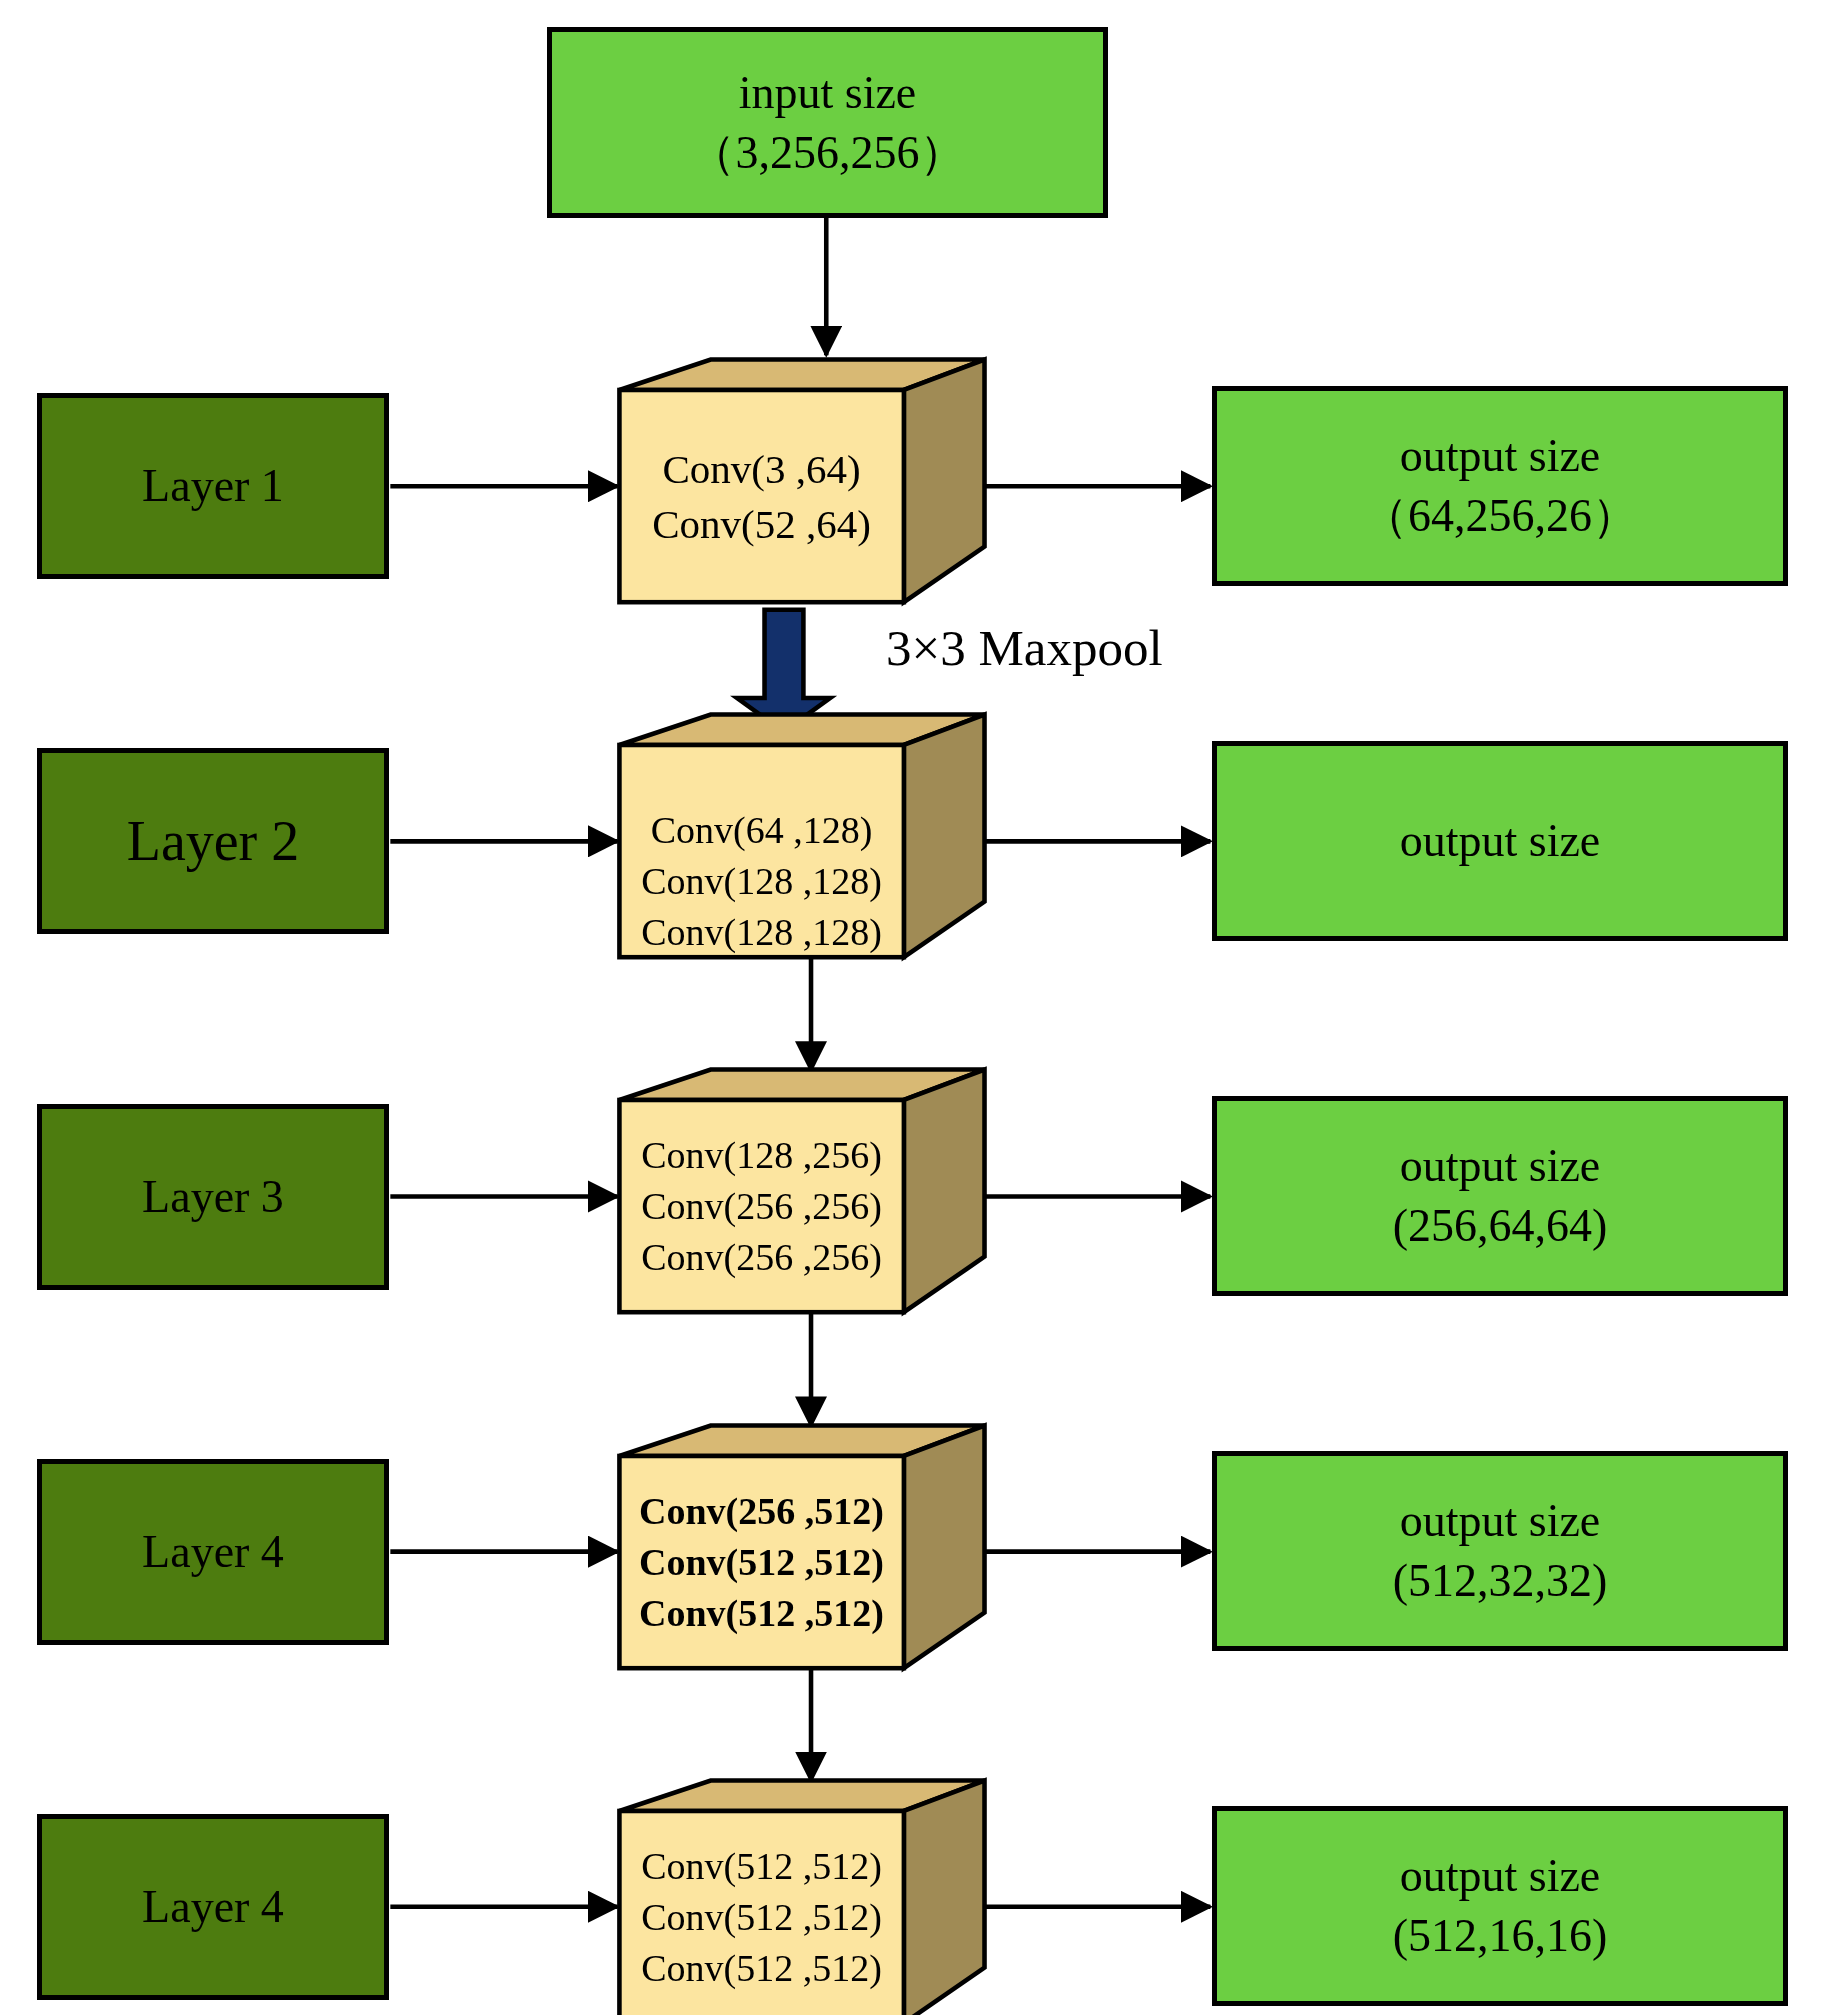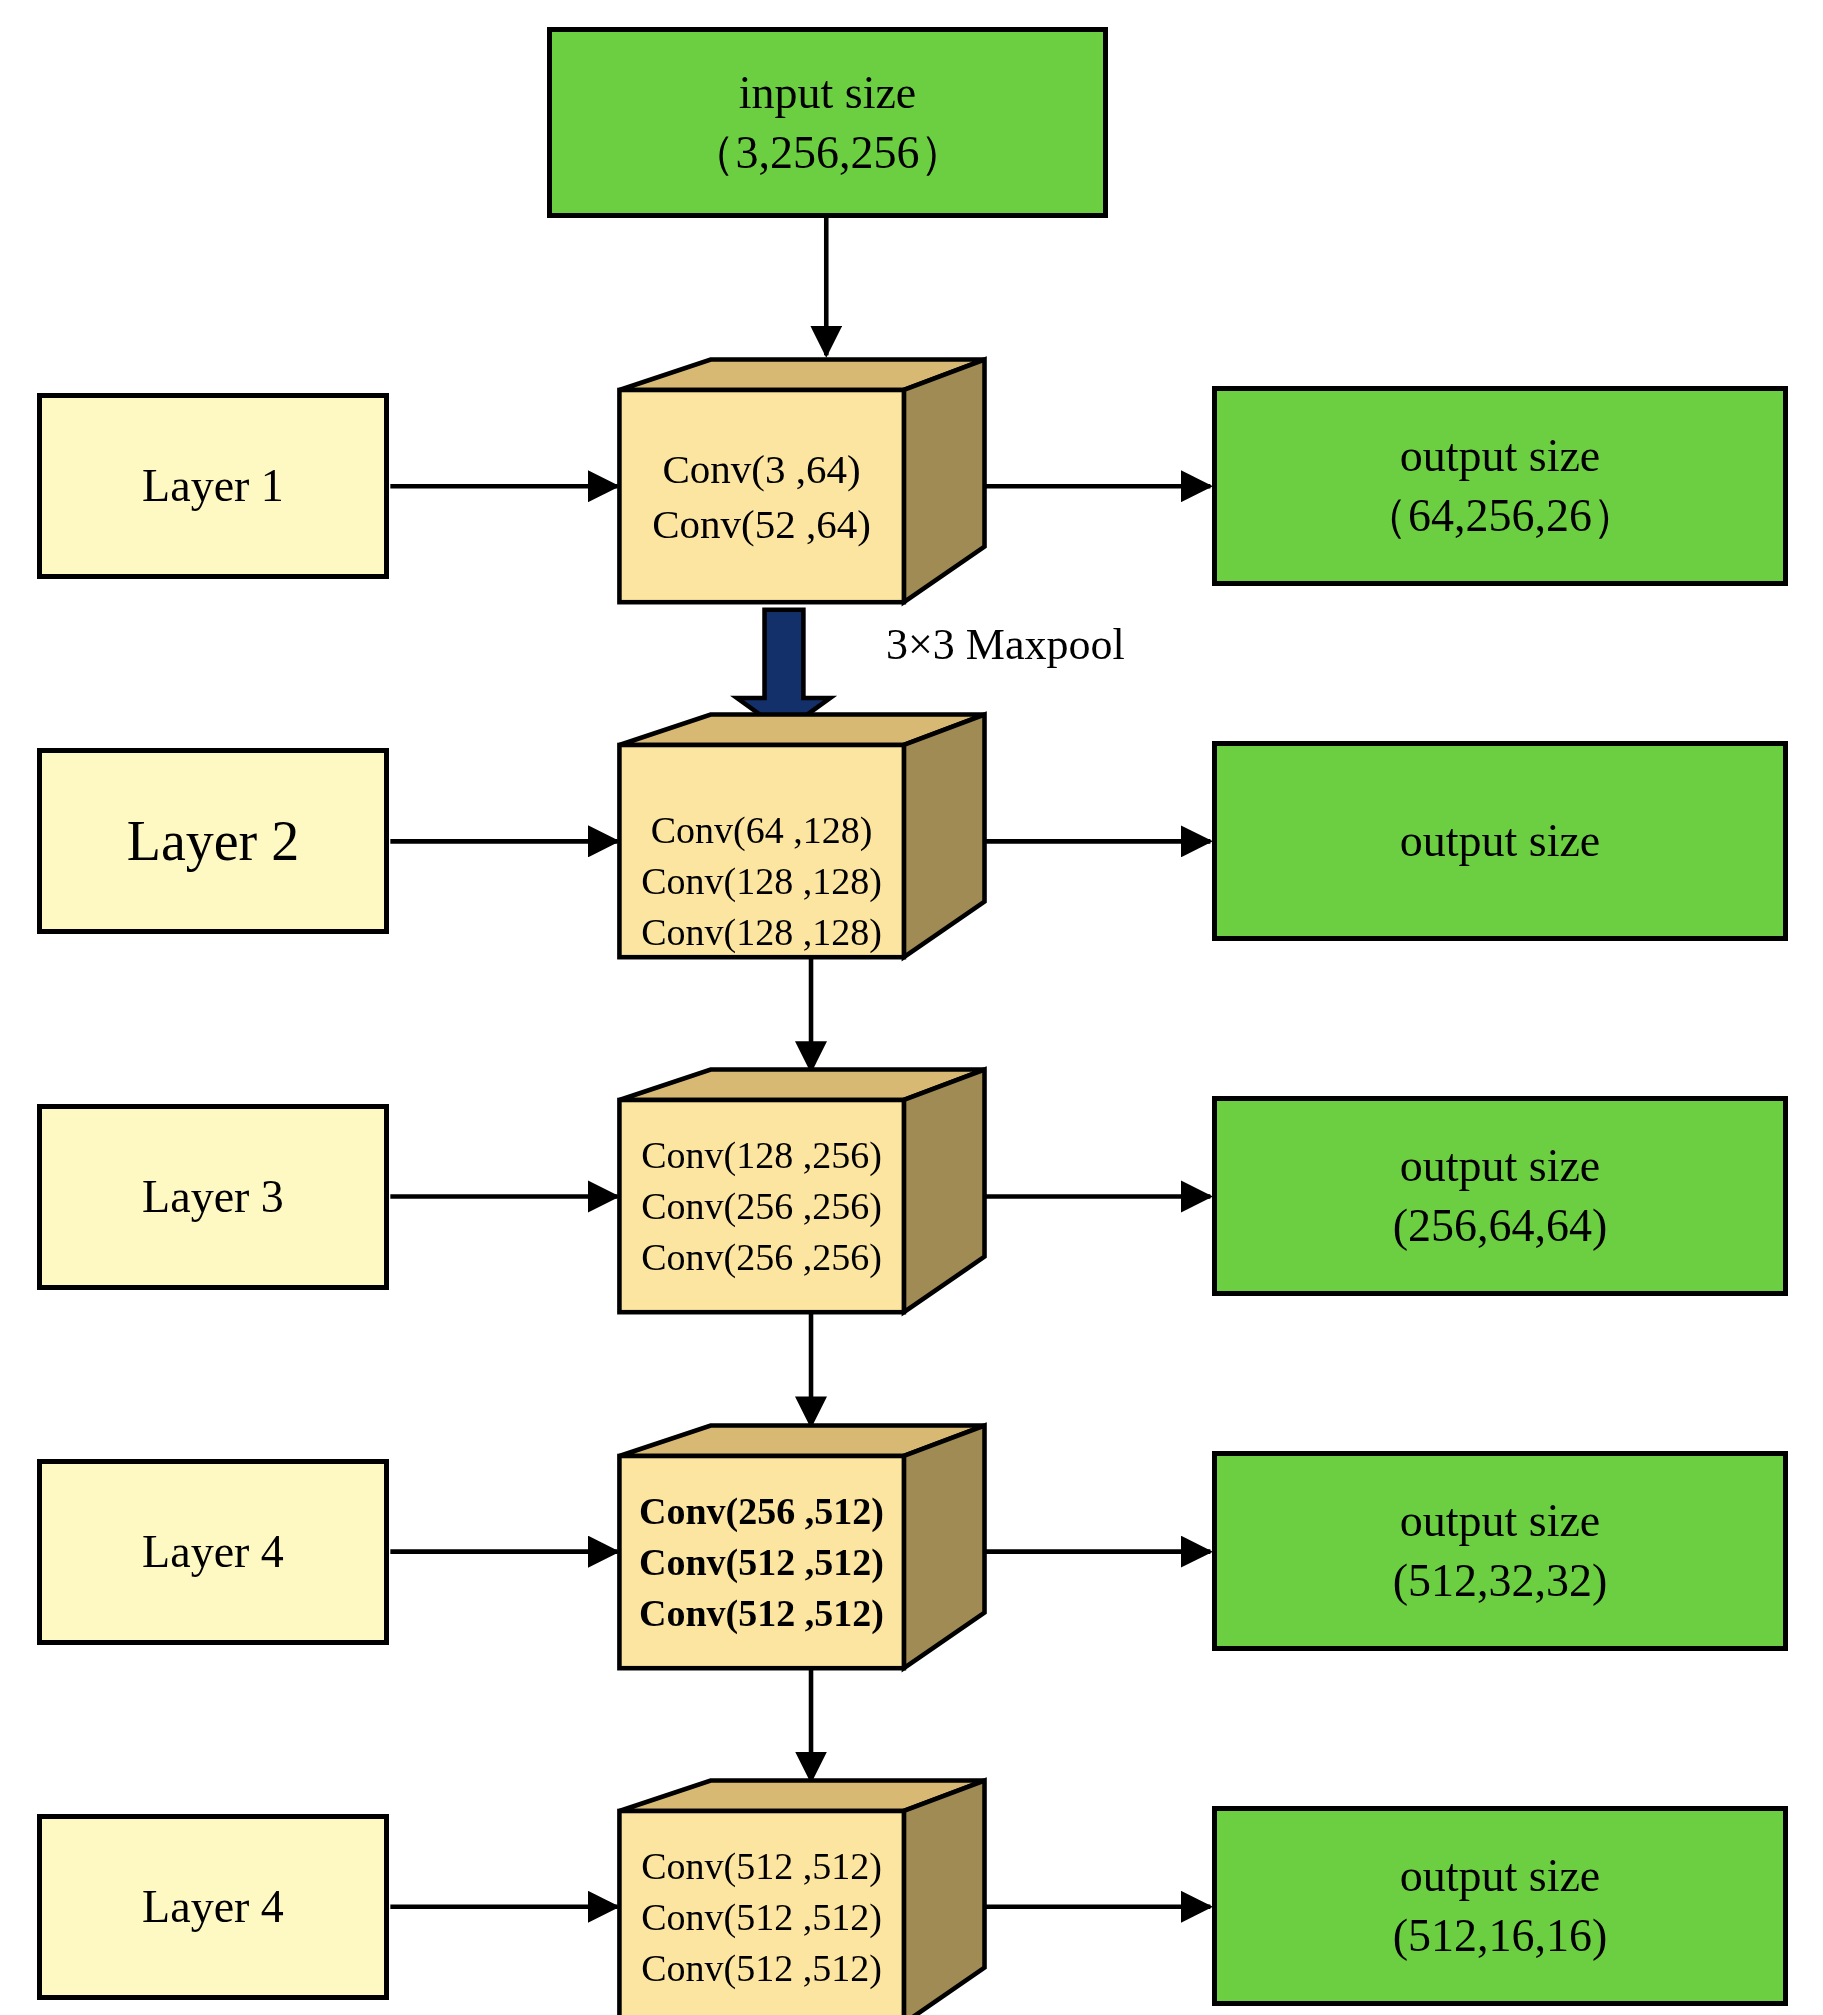--- a/index.html
+++ b/index.html
@@ -31,21 +31,21 @@
     border: 5.3px solid #000000;
     display: flex;
     flex-direction: column;
     align-items: center;
     justify-content: center;
     text-align: center;
     line-height: 1.30;
     color: #000000;
   }
   .flatbox.green { background: #6CCF42; }
-  .flatbox.yellow { background: #fef9c3; }
+  .flatbox.yellow { background: #4d7c0f; }
   .flatbox .ln { display: block; white-space: nowrap; }
   
   .cube {
     position: absolute;
   }
   .cube svg { position: absolute; left: 0; top: 0; overflow: visible; }
   .cube .facetext {
     position: absolute;
     display: flex;
     flex-direction: column;
@@ -118,21 +118,21 @@
       <span class="ln">Conv(3 ,64)</span>
       <span class="ln">Conv(52 ,64)</span>
     </div>
   </div>
 
   <div class="flatbox green" style="left:1212px; top:386px; width:576px; height:200px; font-size:46px;">
     <span class="ln">output size</span>
     <span class="ln">（64,256,26）</span>
   </div>
 
-  <div class="pool-label" style="left:886px; top:619px; font-size:44px;">3×3 Maxpool</div>
+  <div class="pool-label" style="left:886px; top:619px; font-size:51px;">3×3 Maxpool</div>
 
   <div class="flatbox yellow" style="left:37px; top:748px; width:352px; height:186px; font-size:56px;">
     <span class="ln">Layer 2</span>
   </div>
 
   <div class="cube" style="left:619px; top:710px; width:442px; height:251px;">
     <svg width="442" height="251" viewBox="0 0 580 330">
       <polygon points="0,46 120,6 480,6 374,46" fill="#D8B974" stroke="#000000" stroke-width="6" stroke-linejoin="miter"></polygon>
       <polygon points="374,46 480,6 480,252 374,325" fill="#A08B55" stroke="#000000" stroke-width="6" stroke-linejoin="miter"></polygon>
       <rect x="0" y="46" width="374" height="279" fill="#FCE5A0" stroke="#000000" stroke-width="6"></rect>

